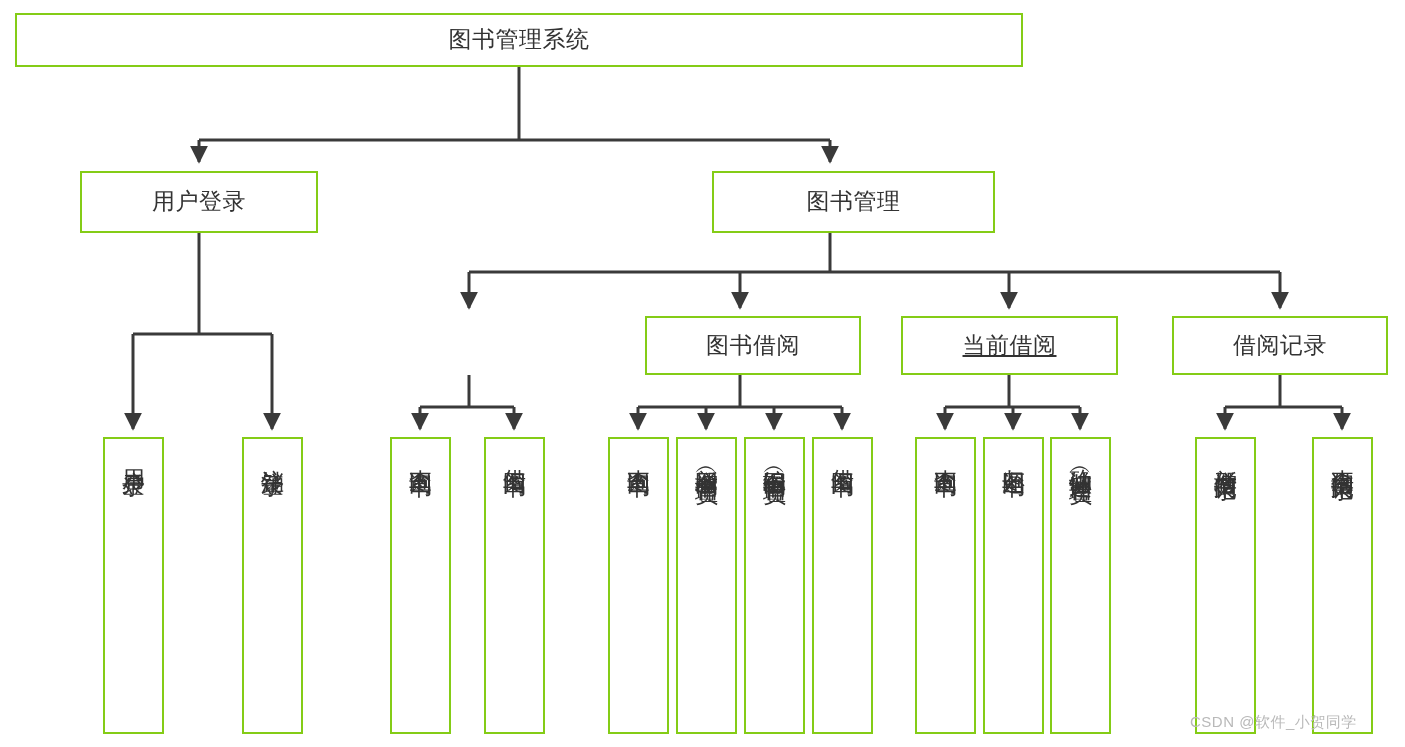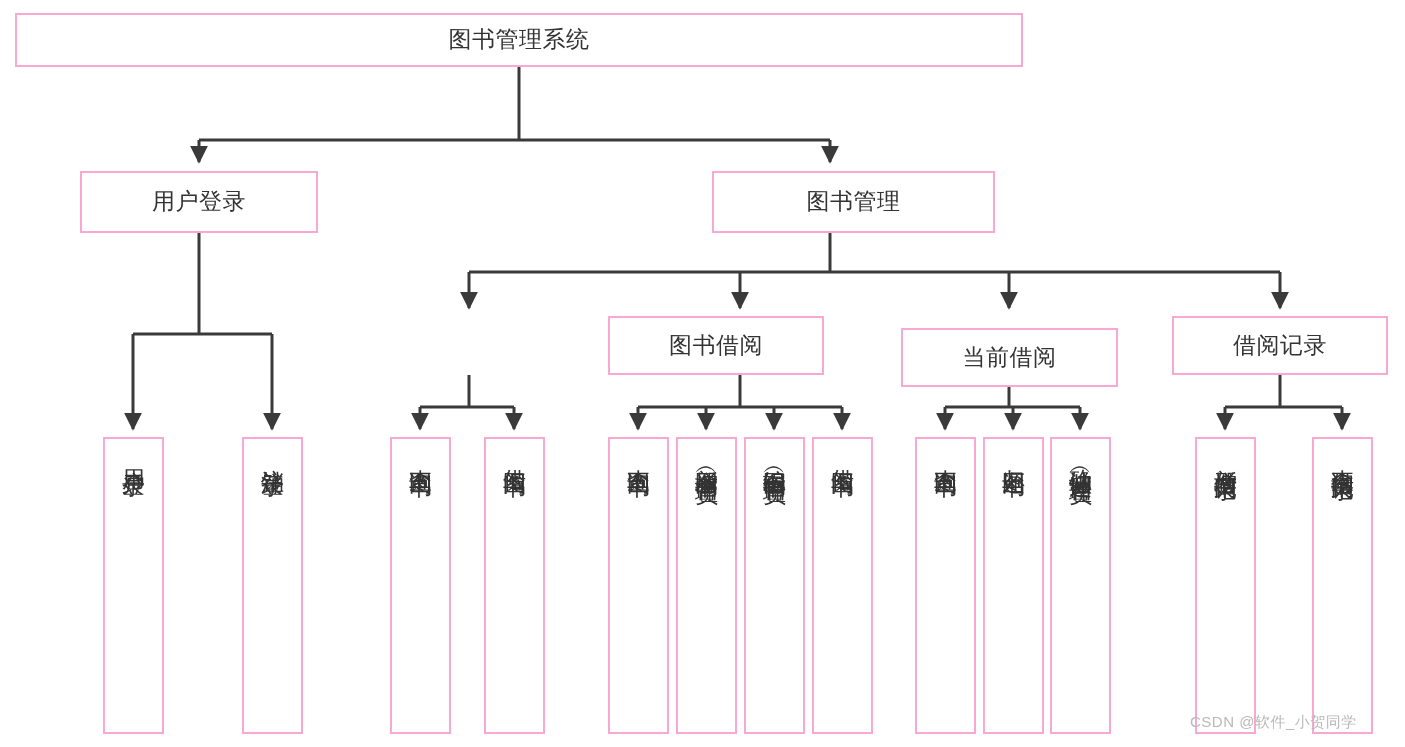--- a/index.html
+++ b/index.html
@@ -22,21 +22,21 @@
     left: 0;
     top: 0;
     width: 1405px;
     height: 747px;
     pointer-events: none;
   }
   .node {
     position: absolute;
     box-sizing: border-box;
     background: #ffffff;
-    border: 2px solid #f9a8d4;
+    border: 2px solid #84cc16;
     display: flex;
     align-items: center;
     justify-content: center;
     color: #333333;
     z-index: 2;
   }
   .node .label {
     display: block;
     text-align: center;
     line-height: 1.12;
@@ -131,25 +131,25 @@
 
   <div class="node node-h" style="left:80px; top:171px; width:238px; height:62px;">
     <span class="label">用户登录</span>
   </div>
 
   <div class="node node-h" style="left:712px; top:171px; width:283px; height:62px;">
     <span class="label">图书管理</span>
   </div>
 
 
-  <div class="node node-h" style="left:608px; top:316px; width:216px; height:59px;">
+  <div class="node node-h" style="left:645px; top:316px; width:216px; height:59px;">
     <span class="label">图书借阅</span>
   </div>
 
-  <div class="node node-h" style="left:901px; top:328px; width:217px; height:59px;">
+  <div class="node node-h" style="left:901px; top:316px; width:217px; height:59px;text-decoration:underline;">
     <span class="label">当前借阅</span>
   </div>
 
   <div class="node node-h" style="left:1172px; top:316px; width:216px; height:59px;">
     <span class="label">借阅记录</span>
   </div>
 
   <div class="node node-v" style="left:103px; top:437px; width:61px; height:297px;">
     <span class="label">用户登录</span>
   </div>

